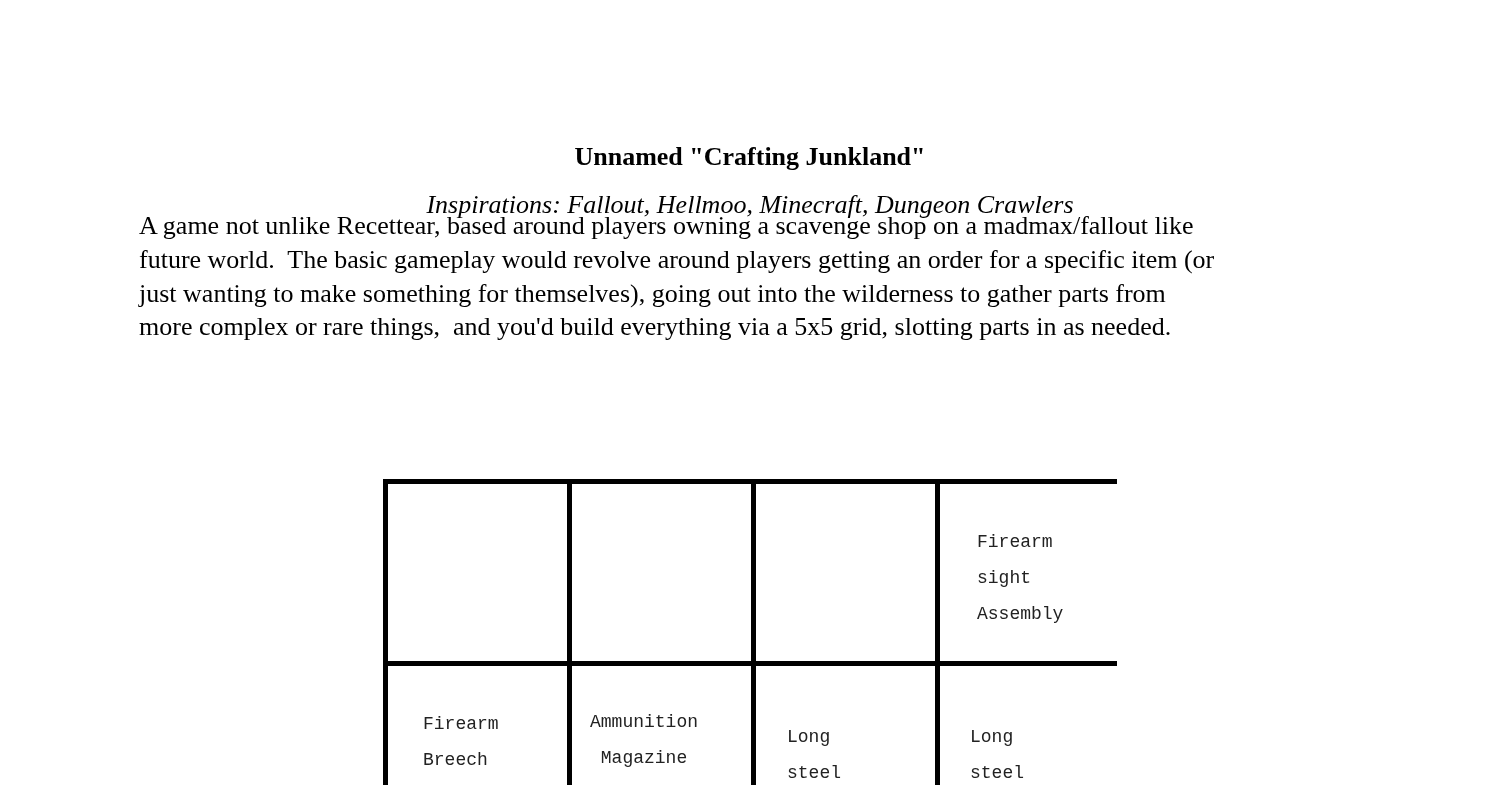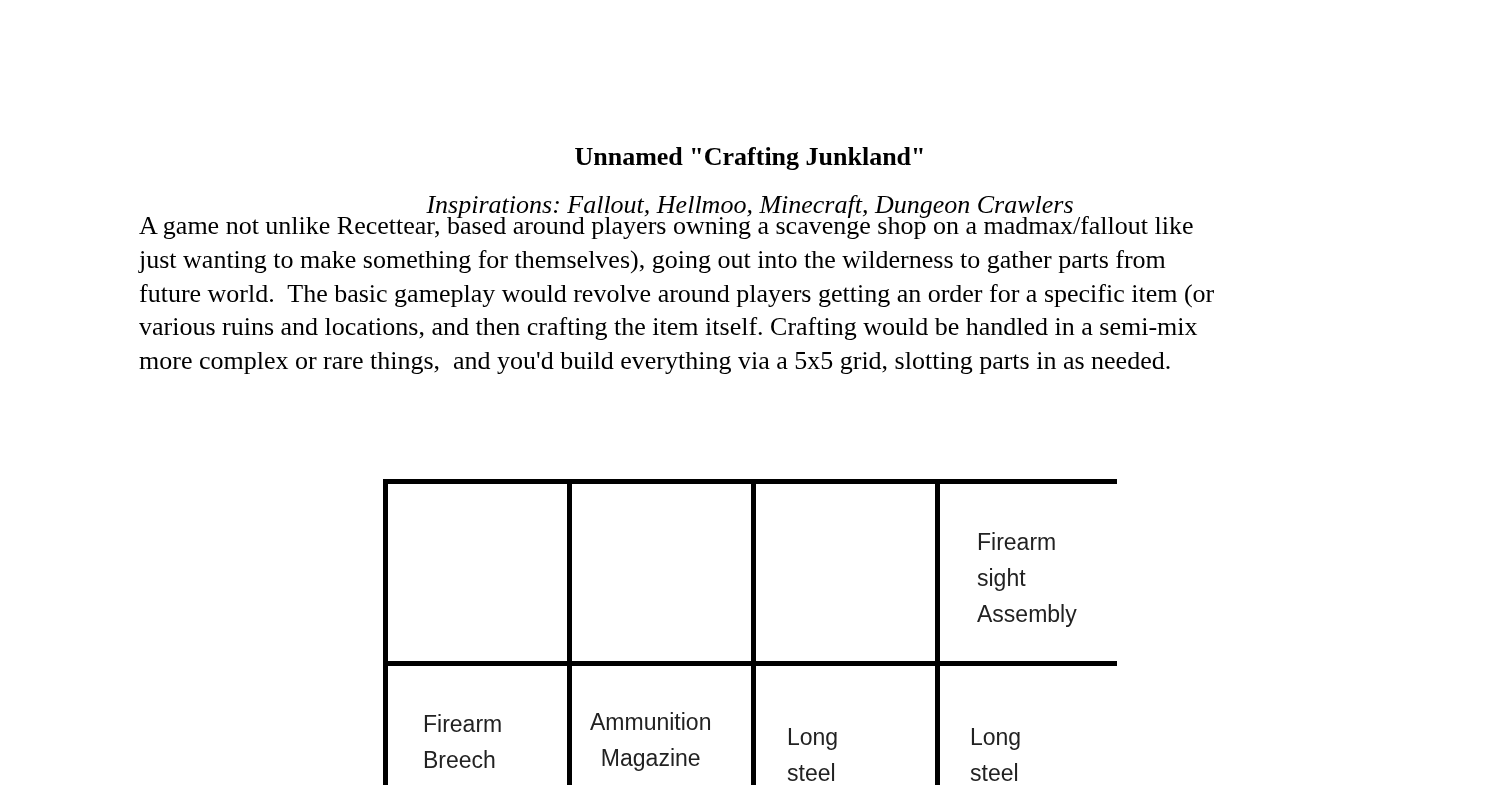--- a/index.html
+++ b/index.html
@@ -25,37 +25,36 @@
     position: absolute; left: 383px; top: 478px; width: 734px; height: 307px;
     overflow: hidden;
   }
   .grid {
     position: absolute; left: 0; top: 0;
   }
   .hline { position: absolute; background: #000; height: 5px; }
   .vline { position: absolute; background: #000; width: 5px; }
   .cell-text {
     position: absolute;
-    font-family: Liberation Sans, sans-serif;
-    font-size: 23px; line-height: 36px; color: #222;
+    font-family: Liberation Mono, monospace;
+    font-size: 18px; line-height: 36px; color: #222;
     white-space: pre-line;
   }
 </style>
 </head>
 <body>
 
 <div class="page">
   <div class="title">Unnamed "Crafting Junkland"</div>
   <div class="subtitle">Inspirations: Fallout, Hellmoo, Minecraft, Dungeon Crawlers</div>
 
   <div class="body-text">
     <span class="line">A game not unlike Recettear, based around players owning a scavenge shop on a madmax/fallout like</span>
+    <span class="line">future world.  The basic gameplay would revolve around players getting an order for a specific item (or</span>
     <span class="line">just wanting to make something for themselves), going out into the wilderness to gather parts from</span>
-    <span class="line">future world.  The basic gameplay would revolve around players getting an order for a specific item (or</span>
-    <span class="line">various ruins and locations, and then crafting the item itself. Crafting would be handled in a semi-mix</span>
     <span class="line">more complex or rare things,  and you'd build everything via a 5x5 grid, slotting parts in as needed.</span>
   </div>
 
   <div class="grid-clip">
     <div class="grid">
 
       <div class="hline" style="left:0; top:1px; width:740px;"></div>
       <div class="hline" style="left:0; top:183px; width:740px;"></div>
 
       <div class="vline" style="left:0; top:1px; height:320px;"></div>

